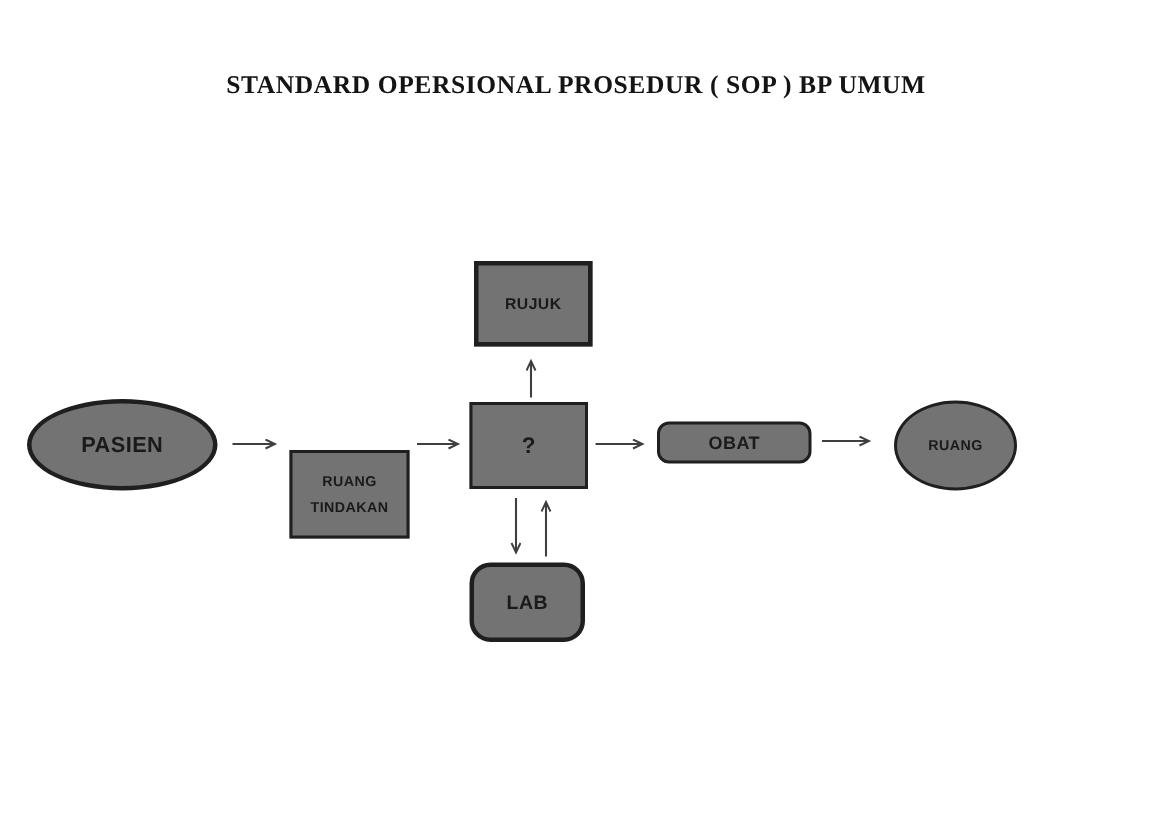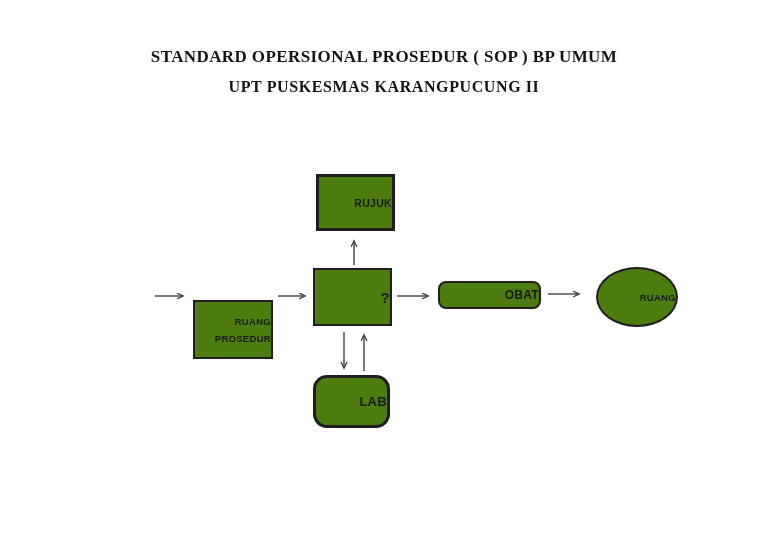--- a/index.html
+++ b/index.html
@@ -35,28 +35,28 @@
     font-size: 16px;
     letter-spacing: 0.6px;
     display: block;
     margin-top: 11px;
   }
   
   .node {
     position: absolute;
     box-sizing: border-box;
     display: flex;
-    align-items: flex-end;
+    align-items: center;
     justify-content: center;
     flex-direction: column;
     color: #1a1a1a;
     font-weight: bold;
     letter-spacing: 0.3px;
     text-align: center;
-    background: #4d7c0f;
+    background: #737373;
   }
   .ellipse { border-radius: 50%; }
 
   .node-pasien {
     left: 18px; top: 266px; width: 127px; height: 61px;
     border: 3px solid #1f1f1f;
     font-size: 14.5px;
   }
   .node-ruang-tindakan {
     left: 193px; top: 266px; width: 80px; height: 59px;
@@ -100,44 +100,46 @@
     pointer-events: none;
   }
 </style>
 </head>
 <body>
 
 <div class="page">
 
   <div class="doc-title">
     <span class="line1">STANDARD OPERSIONAL PROSEDUR ( SOP ) BP UMUM</span>
-    <span class="line2">UPT PUSKESMAS KARANGPUCUNG II</span>
   </div>
 
   <svg class="arrow-layer" viewBox="0 0 768 543">
     <defs>
       <marker id="arrowhead" markerWidth="9" markerHeight="9" refX="6.5" refY="3.5" orient="auto" markerUnits="userSpaceOnUse">
         <path d="M0.5,0.5 L6.8,3.5 L0.5,6.5" fill="none" stroke="#3f3f3f" stroke-width="1.3"></path>
       </marker>
     </defs>
     <g stroke="#3f3f3f" stroke-width="1.4" fill="none">
       <line x1="155" y1="296" x2="183" y2="296" marker-end="url(#arrowhead)"></line>
       <line x1="278" y1="296" x2="305" y2="296" marker-end="url(#arrowhead)"></line>
       <line x1="354" y1="265" x2="354" y2="241" marker-end="url(#arrowhead)"></line>
       <line x1="344" y1="332" x2="344" y2="368" marker-end="url(#arrowhead)"></line>
       <line x1="364" y1="371" x2="364" y2="335" marker-end="url(#arrowhead)"></line>
       <line x1="397" y1="296" x2="428" y2="296" marker-end="url(#arrowhead)"></line>
       <line x1="548" y1="294" x2="579" y2="294" marker-end="url(#arrowhead)"></line>
     </g>
   </svg>
 
+  <div class="node ellipse node-pasien">
+    <span>PASIEN</span>
+  </div>
 
   <div class="node node-ruang-tindakan">
     <span>RUANG</span>
-    <span>PROSEDUR</span>
+    <span>TINDAKAN</span>
   </div>
 
   <div class="node node-decision">
     <span>?</span>
   </div>
 
   <div class="node node-rujuk">
     <span>RUJUK</span>
   </div>
 

